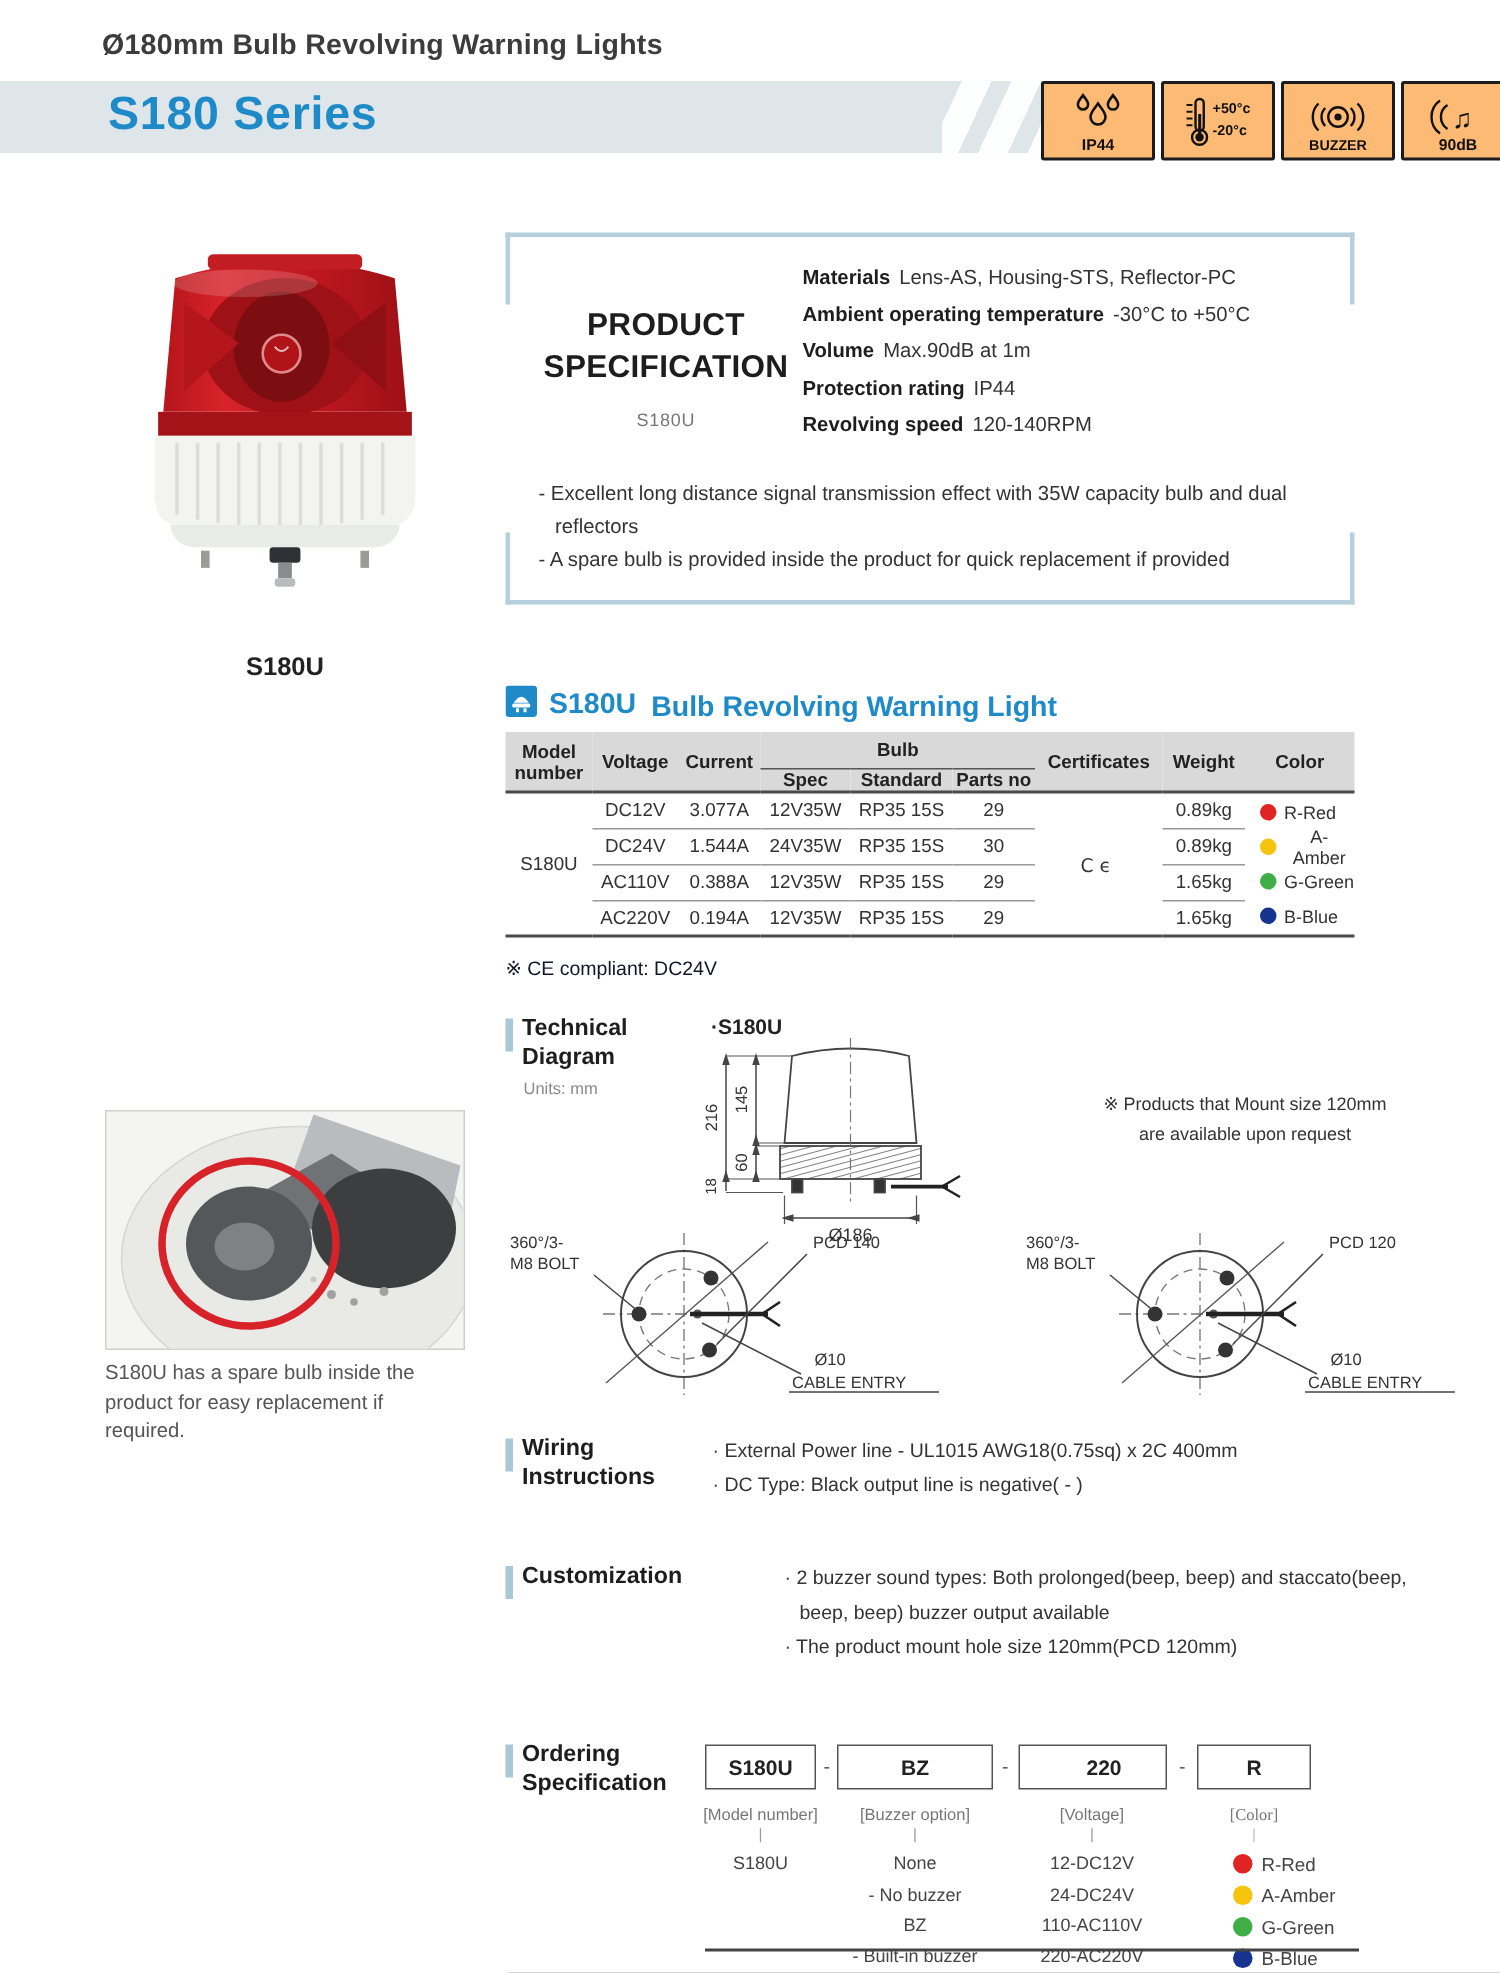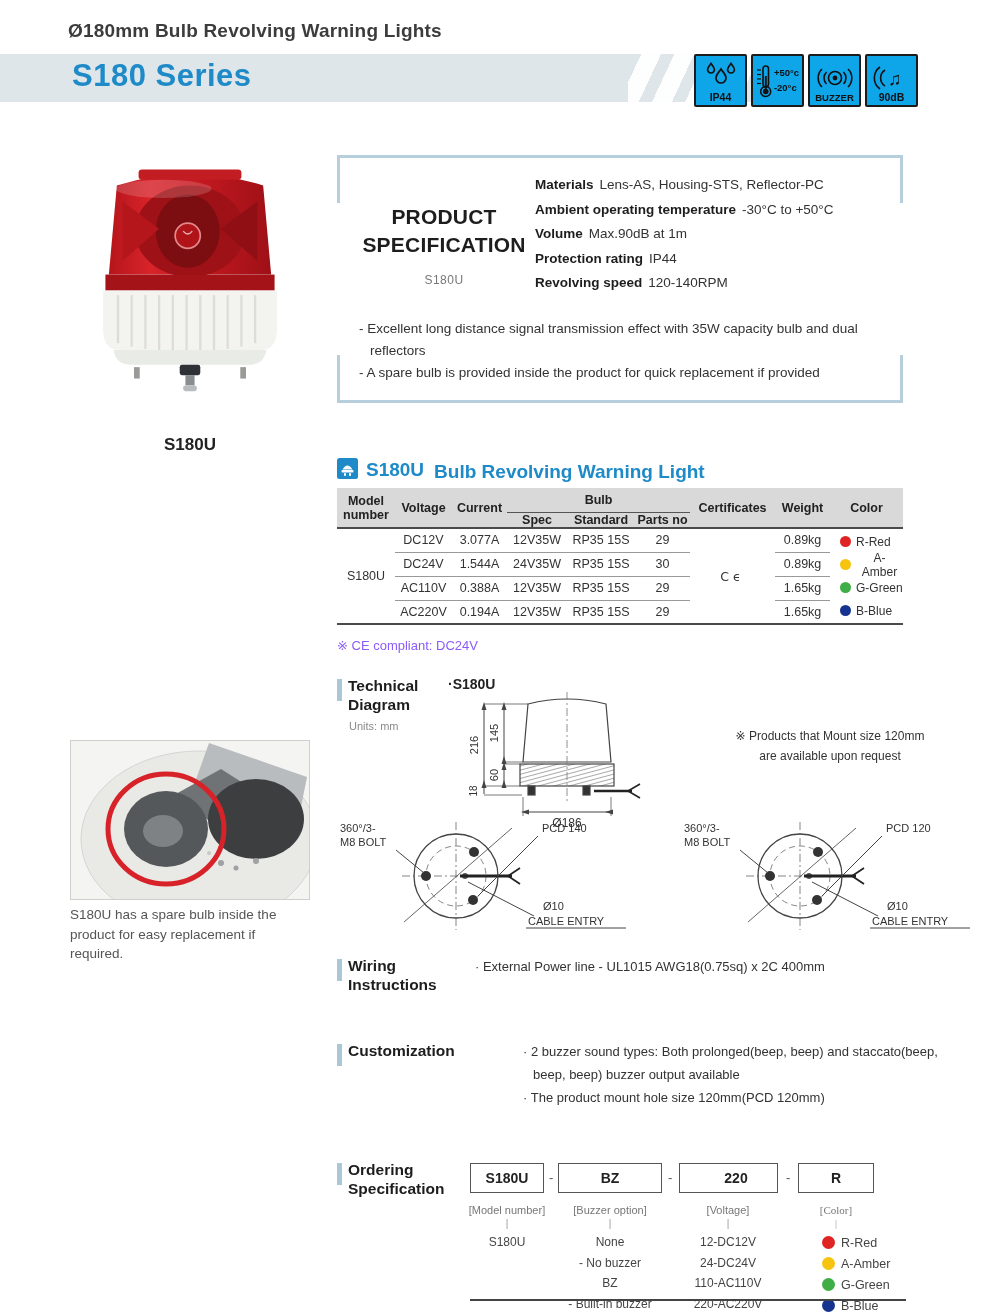--- a/index.html
+++ b/index.html
@@ -7,21 +7,21 @@
   #page { position:relative; width:1000px; height:1315px; background:#fff; margin:0 auto; overflow:hidden; color:#333; }
 
   
   .doc-title { position:absolute; left:68px; top:20px; font-size:19px; font-weight:bold; color:#3c3c3c; letter-spacing:.2px; }
   .banner { position:absolute; left:0; top:54px; width:756px; height:48px; background:#dfe6ea; }
   .banner-stripes { position:absolute; right:0; top:0; bottom:0; width:128px;
       background:repeating-linear-gradient(115deg, rgba(255,255,255,0) 0 12px, rgba(255,255,255,.95) 12px 30px); }
   .series-title { position:absolute; left:72px; top:4px; font-size:31px; font-weight:bold; color:#1e8ac8; letter-spacing:.5px; }
 
   .badges { position:absolute; left:694px; top:54px; display:flex; gap:4px; }
-  .badge { width:53px; height:53px; border:2.5px solid #1c1c1c; border-radius:2px; background:#0ea5e9;
+  .badge { width:76px; height:53px; border:2.5px solid #1c1c1c; border-radius:2px; background:#fdba74;
       display:flex; flex-direction:column; align-items:center; justify-content:flex-end; padding-bottom:3px; }
   .badge .blabel { font-size:10.5px; font-weight:bold; color:#111; line-height:1; }
   .badge svg { display:block; }
   .badge-temp { flex-direction:row; justify-content:center; align-items:center; gap:1px; padding-bottom:0; }
   .temp-txt { font-size:9.5px; font-weight:bold; color:#111; line-height:1.5; }
 
   
   .photo1 { position:absolute; left:70px; top:160px; width:240px; height:252px; }
   .photo1-label { position:absolute; left:70px; top:435px; width:240px; text-align:center; font-size:17px; font-weight:bold; color:#222; }
   .photo2 { position:absolute; left:70px; top:740px; width:240px; height:160px; border:1px solid #cfcfcc; background:#f4f4f2; overflow:hidden; }
@@ -53,29 +53,29 @@
   table.spec thead tr:first-child th { height:24px; }
   table.spec thead tr:last-child th { height:16px; }
   th.bulb { border-bottom:1.5px solid #555; }
   table.spec td { font-size:12.5px; color:#333; text-align:center; height:24px; }
   td.sep { border-top:1px solid #999; }
   td.ce { font-size:25px; color:#222; letter-spacing:4px; font-family:"DejaVu Sans",sans-serif; }
   td.color-cell { text-align:left; padding-left:10px; }
   .legend-line { display:flex; align-items:center; gap:5px; height:23px; font-size:12px; color:#333; }
   .dot { width:11px; height:11px; border-radius:50%; display:inline-block; flex:none; }
   .dot-red { background:#e02323; } .dot-amber { background:#f6c40f; } .dot-green { background:#3fae47; } .dot-blue { background:#16348f; }
-  .tbl-note { position:absolute; left:337px; top:638px; font-size:13px; color:#8b5cf6; }
+  .tbl-note { position:absolute; left:337px; top:638px; font-size:13px; color:#0f172a; }
 
   
   .sec-bar { position:absolute; width:5px; height:22px; background:#aac7d8; }
   .sec-heading { position:absolute; font-size:15.5px; font-weight:bold; color:#1d1d1d; line-height:1.2; }
   .units { position:absolute; font-size:11px; color:#8a8a8a; }
 
   
-  .tech-model { position:absolute; left:448px; top:676px; font-size:14px; font-weight:bold; color:#222; }
+  .tech-model { position:absolute; left:474px; top:676px; font-size:14px; font-weight:bold; color:#222; }
   .tech-note { position:absolute; left:705px; top:726px; width:250px; text-align:center; font-size:12px; color:#333; line-height:1.7; }
   .diagram svg text { font-family:"Liberation Sans","DejaVu Sans",sans-serif; fill:#333; }
 
   
   .bullets { position:absolute; font-size:13px; color:#333; line-height:1.75; }
   .bullets .hang { text-indent:-10px; padding-left:10px; }
 
   
   .ord-box { position:absolute; height:30px; border:1.5px solid #555; background:#fff; display:flex; align-items:center; justify-content:center;
       font-size:14px; font-weight:bold; color:#222; }
@@ -457,20 +457,21 @@
   </div>
   <div class="photo2-caption">S180U has a spare bulb inside the product for easy replacement if required.</div>
 
   <div class="sec-bar" style="left:337px; top:959px;"></div>
   <div class="sec-heading" style="left:348px; top:957px;">
     <div>Wiring</div>
       <div>Instructions</div>
   </div>
   <div class="bullets" style="left:475px; top:956px; width:470px;">
     <div class="hang">· External Power line - UL1015 AWG18(0.75sq) x 2C 400mm</div>
+    <div class="hang">· DC Type: Black output line is negative( - )</div>
   </div>
 
   <div class="sec-bar" style="left:337px; top:1044px;"></div>
   <div class="sec-heading" style="left:348px; top:1042px;">Customization</div>
   <div class="bullets" style="left:475px; top:1041px; width:440px;margin-left:48px;">
     <div class="hang">· 2 buzzer sound types: Both prolonged(beep, beep) and staccato(beep, beep, beep) buzzer output available</div>
     <div class="hang">· The product mount hole size 120mm(PCD 120mm)</div>
   </div>
 
   <div class="sec-bar" style="left:337px; top:1163px;"></div>

